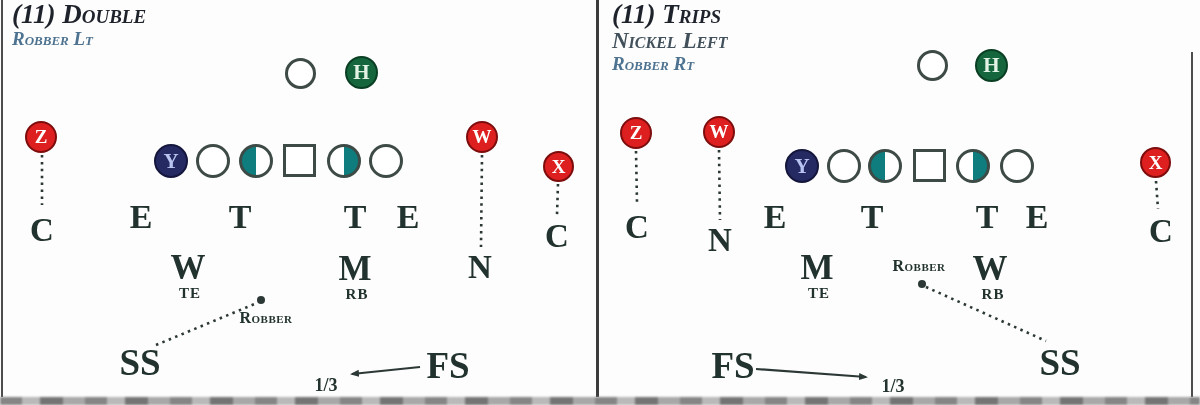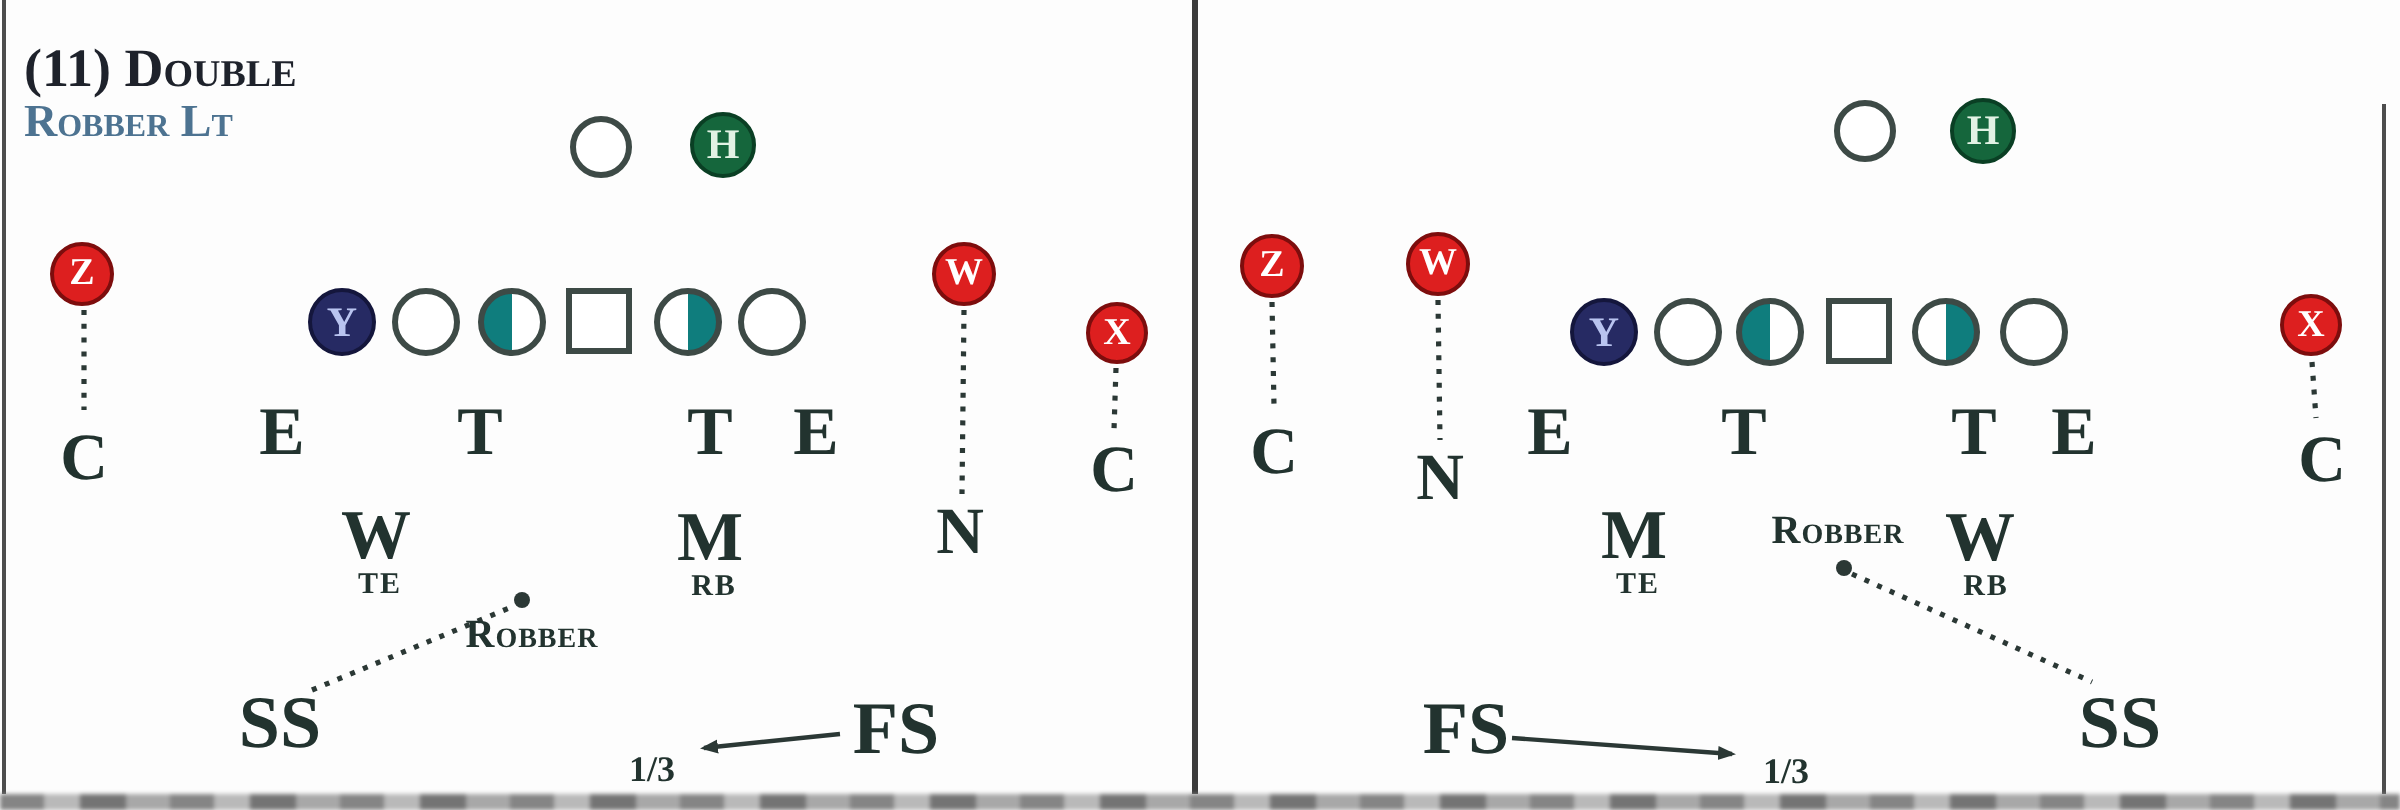--- a/index.html
+++ b/index.html
@@ -8,24 +8,24 @@
     --title3:#4d7391; --strip:#8f8f8f;
   }
   html,body{margin:0;padding:0;background:#e8e8e8;}
   #stage{
     position:relative;width:1200px;height:405px;background:#fdfdfd;
     overflow:hidden;font-family:"Liberation Serif","DejaVu Serif",serif;
   }
   .panel{position:absolute;top:0;width:598px;height:405px;}
   .border-v{position:absolute;background:#4d4d4d;}
   
-  .title-block{position:absolute;left:12px;top:20px;line-height:1.08;}
+  .title-block{position:absolute;left:12px;top:0;line-height:1.08;font-style:italic;}
   .t1{font-size:27px;font-weight:bold;font-variant:small-caps;color:var(--title1);}
   .t2{font-size:23px;font-weight:bold;font-variant:small-caps;color:var(--title2);}
-  .t3{font-size:23px;font-weight:bold;font-variant:small-caps;color:var(--title3);}
+  .t3{font-size:19px;font-weight:bold;font-variant:small-caps;color:var(--title3);}
   
   .oc{position:absolute;box-sizing:border-box;border:3px solid #3d4a46;border-radius:50%;
       background:#fff;width:34px;height:34px;}
   .half-l{background:linear-gradient(90deg,var(--teal) 0 50%,#fff 50% 100%);}
   .half-r{background:linear-gradient(90deg,#fff 0 50%,var(--teal) 50% 100%);}
   .osq{position:absolute;box-sizing:border-box;border:3px solid #3d4a46;background:#fff;
        width:33px;height:33px;}
   .badge{position:absolute;box-sizing:border-box;border-radius:50%;display:flex;
          align-items:center;justify-content:center;font-weight:bold;
          font-family:"Liberation Serif",serif;}
@@ -36,21 +36,21 @@
   .badge.nvy{background:var(--navy);border:2px solid #14163c;color:#b9c4f0;
              width:34px;height:34px;font-size:21px;}
   
   .pos{position:absolute;transform:translate(-50%,-50%);font-weight:bold;
        color:var(--ink);white-space:nowrap;}
   .dl{font-size:34px;}
   .lb{font-size:35px;}
   .db{font-size:33px;}
   .saf{font-size:37px;}
   .sub{font-size:15px;letter-spacing:1px;}
-  .robber{font-size:20px;font-variant:small-caps;letter-spacing:.5px;}
+  .robber{font-size:16px;font-variant:small-caps;letter-spacing:.5px;}
   .third{font-size:18px;}
   svg.overlay{position:absolute;left:0;top:0;pointer-events:none;}
   .dash{stroke:var(--line);stroke-width:2.6;stroke-dasharray:2.5 4.4;fill:none;}
   .solid{stroke:var(--line);stroke-width:2.2;fill:none;}
   .dot{fill:var(--line);}
   
   #strip{position:absolute;left:0;bottom:0;width:1200px;height:8px;filter:blur(1px);
     background:repeating-linear-gradient(90deg,#858585 0 22px,#b9b9b9 22px 40px,#747474 40px 63px,#a8a8a8 63px 85px);}
 </style>
 </head>
@@ -105,20 +105,25 @@
 
     <div class="pos db" style="left:42px;top:230px;">C</div>
     <div class="pos db" style="left:557px;top:236px;">C</div>
     <div class="pos saf" style="left:140px;top:362px;">SS</div>
     <div class="pos saf" style="left:448px;top:365px;">FS</div>
     <div class="pos robber" style="left:266px;top:318px;">Robber</div>
     <div class="pos third" style="left:326px;top:385px;">1/3</div>
   </div>
 
   <div class="panel" style="left:598px;">
+    <div class="title-block" style="left:14px;">
+      <div class="t1">(11) Trips</div>
+      <div class="t2">Nickel Left</div>
+      <div class="t3">Robber Rt</div>
+    </div>
 
     <svg class="overlay" width="602" height="405">
       <defs>
         <marker id="ah-r" markerWidth="9" markerHeight="8" refX="7" refY="3.5" orient="auto" markerUnits="userSpaceOnUse">
           <path d="M0,0 L9,3.5 L0,7 z" fill="#2b3835"></path>
         </marker>
       </defs>
       <line class="dash" x1="38" y1="151" x2="39" y2="203"></line>
       <line class="dash" x1="121" y1="150" x2="122" y2="220"></line>
       <line class="dash" x1="558" y1="181" x2="560" y2="209"></line>

